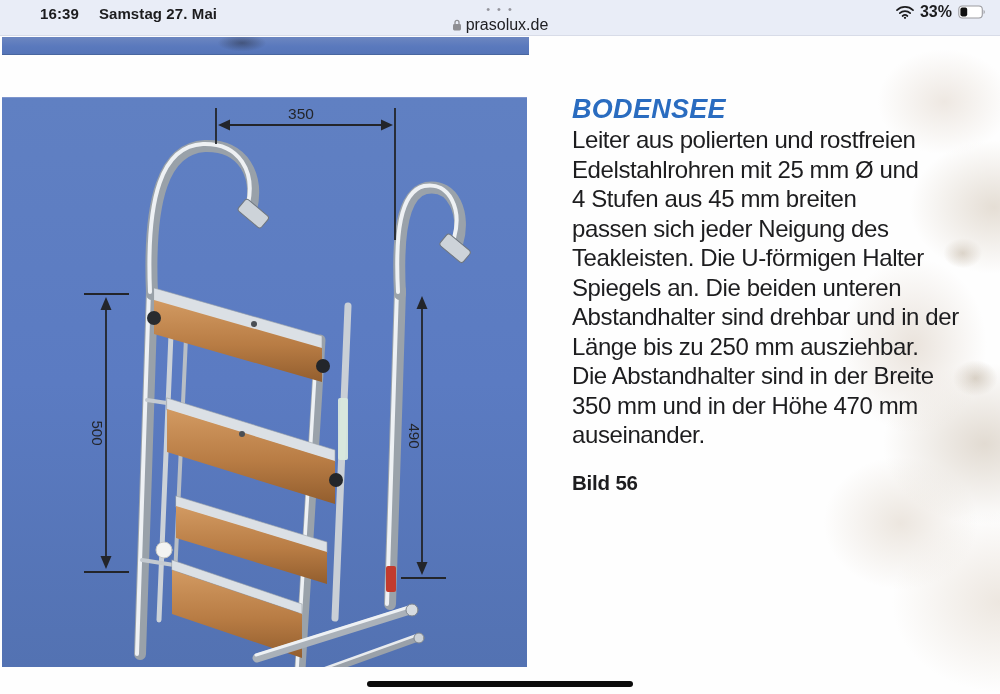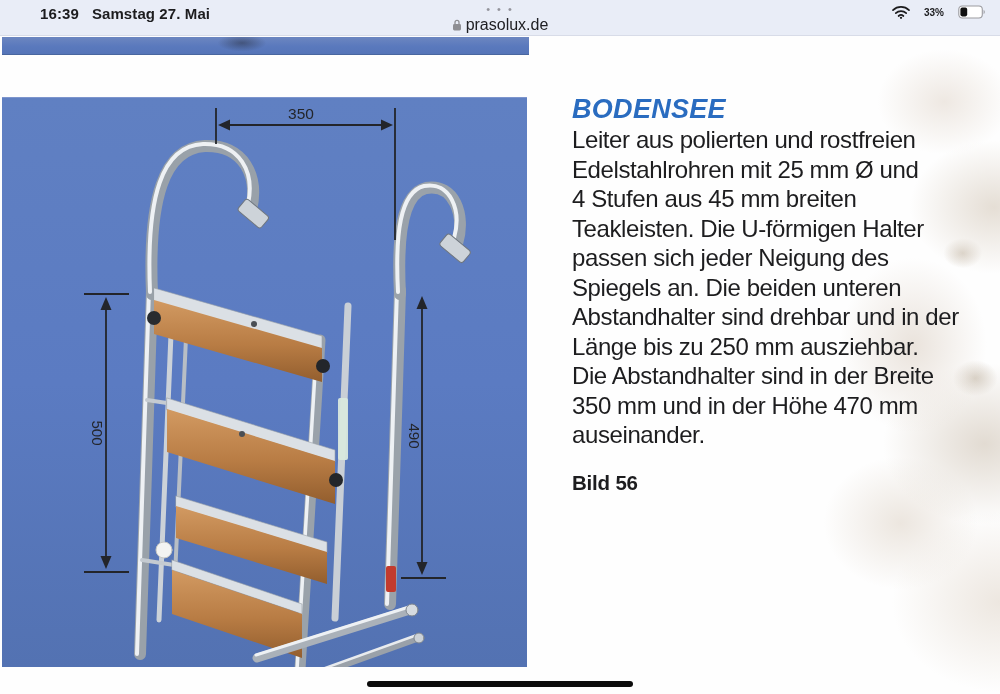--- a/index.html
+++ b/index.html
@@ -14,35 +14,35 @@
 
   
   .status-bar{
     position:absolute; left:0; top:0; width:1000px; height:36px;
     background:#e9edf7;
     border-bottom:1px solid rgba(70,80,105,.10);
   }
   .sb-left{
     position:absolute; left:40px; top:5px;
     font-size:15px; font-weight:bold; color:#1c1c1e; letter-spacing:.1px;
-    display:flex; gap:13px;
+    display:flex; gap:20px;
   }
   .sb-center{ position:absolute; left:0; right:0; top:0; text-align:center; }
   .tab-dots{
     font-size:11px; letter-spacing:2px; color:#94949c; line-height:12px;
     margin-top:3px; user-select:none;
   }
   .url-row{
     display:inline-flex; align-items:center; gap:4px;
     font-size:16px; color:#202024; margin-top:1px;
   }
   .sb-right{
     position:absolute; right:14px; top:4px; height:16px;
-    display:flex; align-items:center; gap:14px;
-    font-size:10px; font-weight:bold; color:#1c1c1e;
+    display:flex; align-items:center; gap:6px;
+    font-size:16px; font-weight:bold; color:#1c1c1e;
   }
 
   
   .page{ position:absolute; left:0; top:36px; width:1000px; height:658px; background:#fefefe; }
 
   .bg-photo{
     position:absolute; left:690px; top:0; width:310px; height:658px;
     background:
       radial-gradient(95px 75px at 82% 10%,  #eee8e2 0%, rgba(238,232,226,0) 70%),
       radial-gradient(120px 95px at 98% 26%, #e5ded5 0%, rgba(229,222,213,0) 70%),
@@ -236,22 +236,22 @@
         </g>
       </svg>
     </figure>
 
     <section class="product-text">
       <h1 class="product-title">BODENSEE</h1>
       <p class="desc">
         <span>Leiter aus polierten und rostfreien</span>
         <span>Edelstahlrohren mit 25 mm Ø und</span>
         <span>4 Stufen aus 45 mm breiten</span>
+        <span>passen sich jeder Neigung des</span>
         <span>Teakleisten. Die U-förmigen Halter</span>
-        <span>passen sich jeder Neigung des</span>
         <span>Spiegels an. Die beiden unteren</span>
         <span>Abstandhalter sind drehbar und in der</span>
         <span>Länge bis zu 250 mm ausziehbar.</span>
         <span>Die Abstandhalter sind in der Breite</span>
         <span>350 mm und in der Höhe 470 mm</span>
         <span>auseinander.</span>
       </p>
       <p class="caption">Bild 56</p>
     </section>
 

